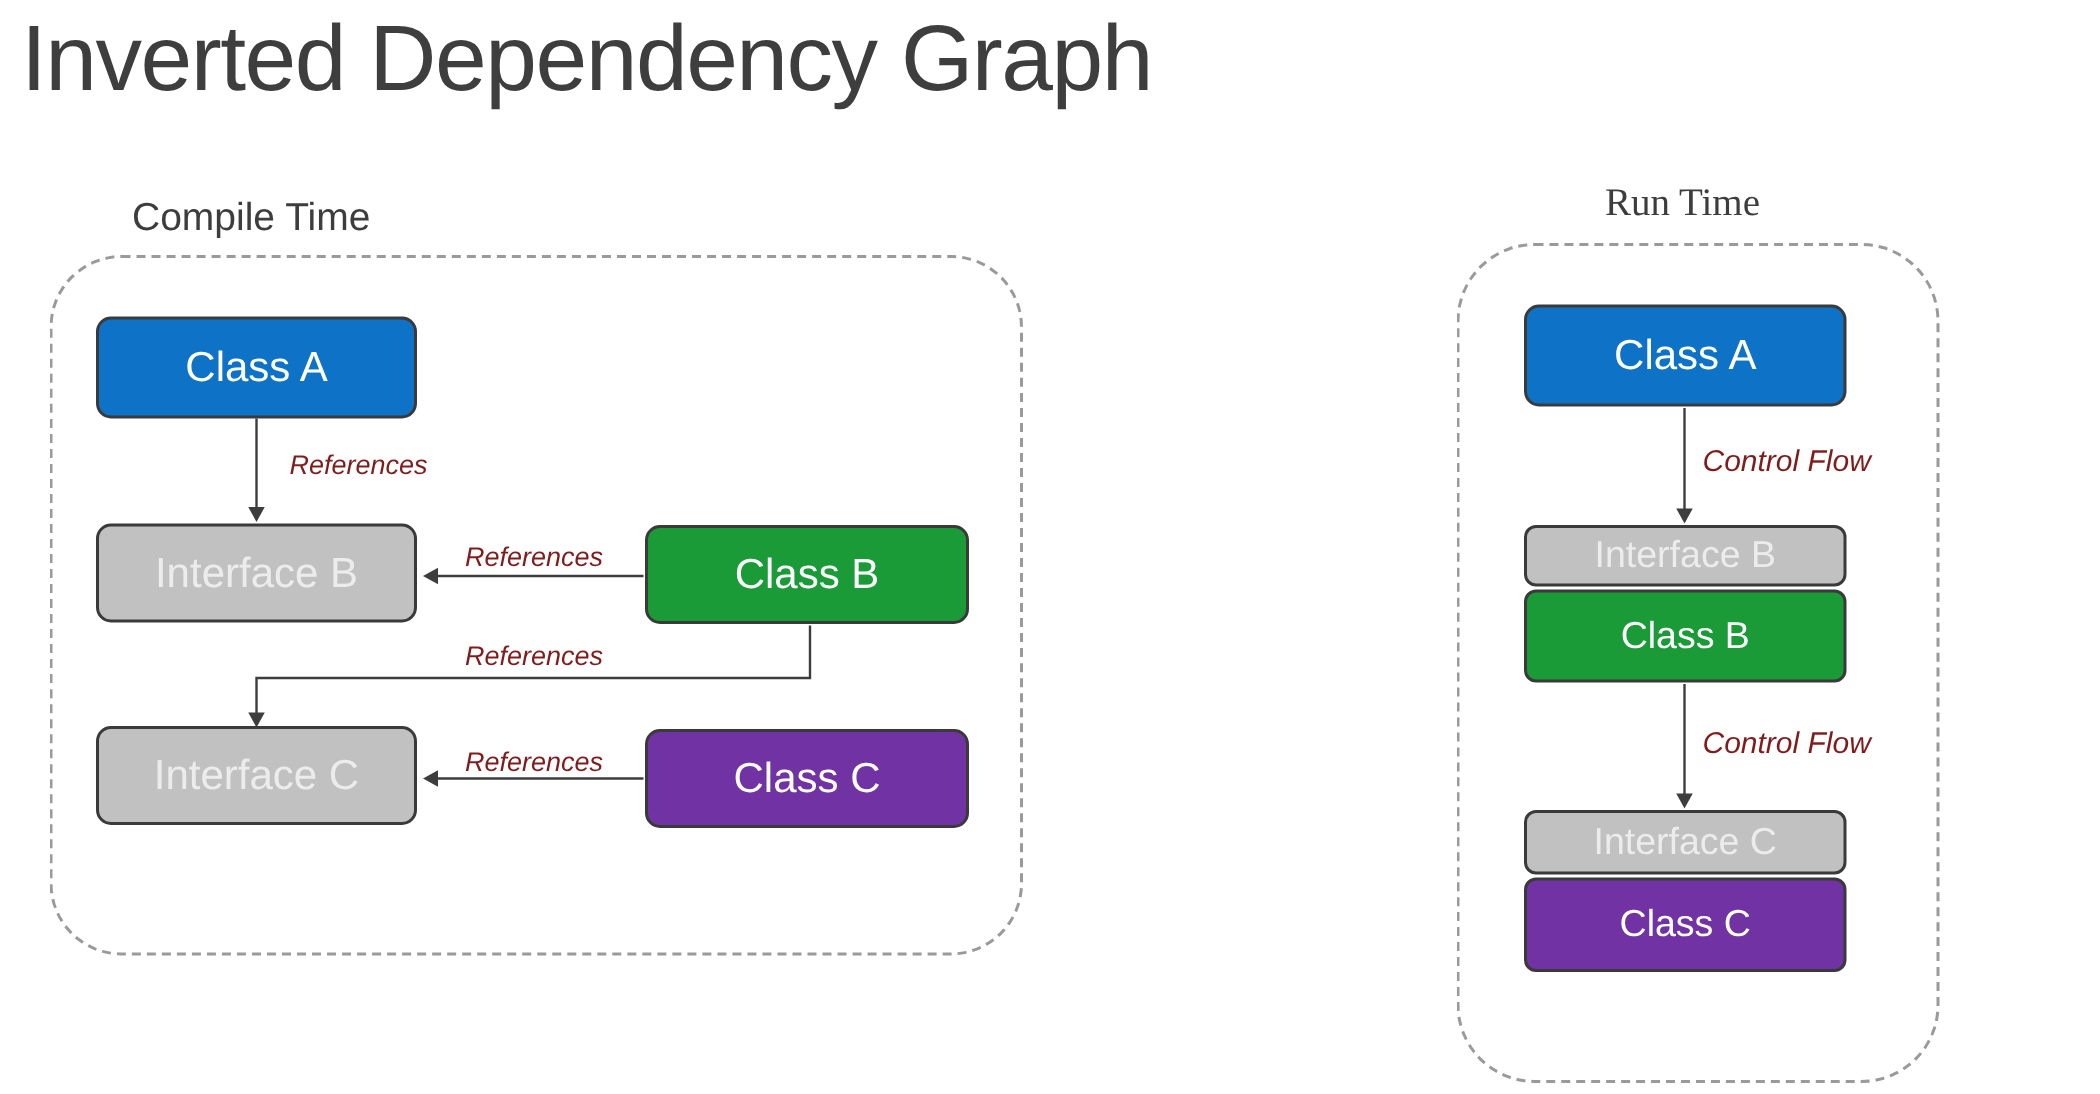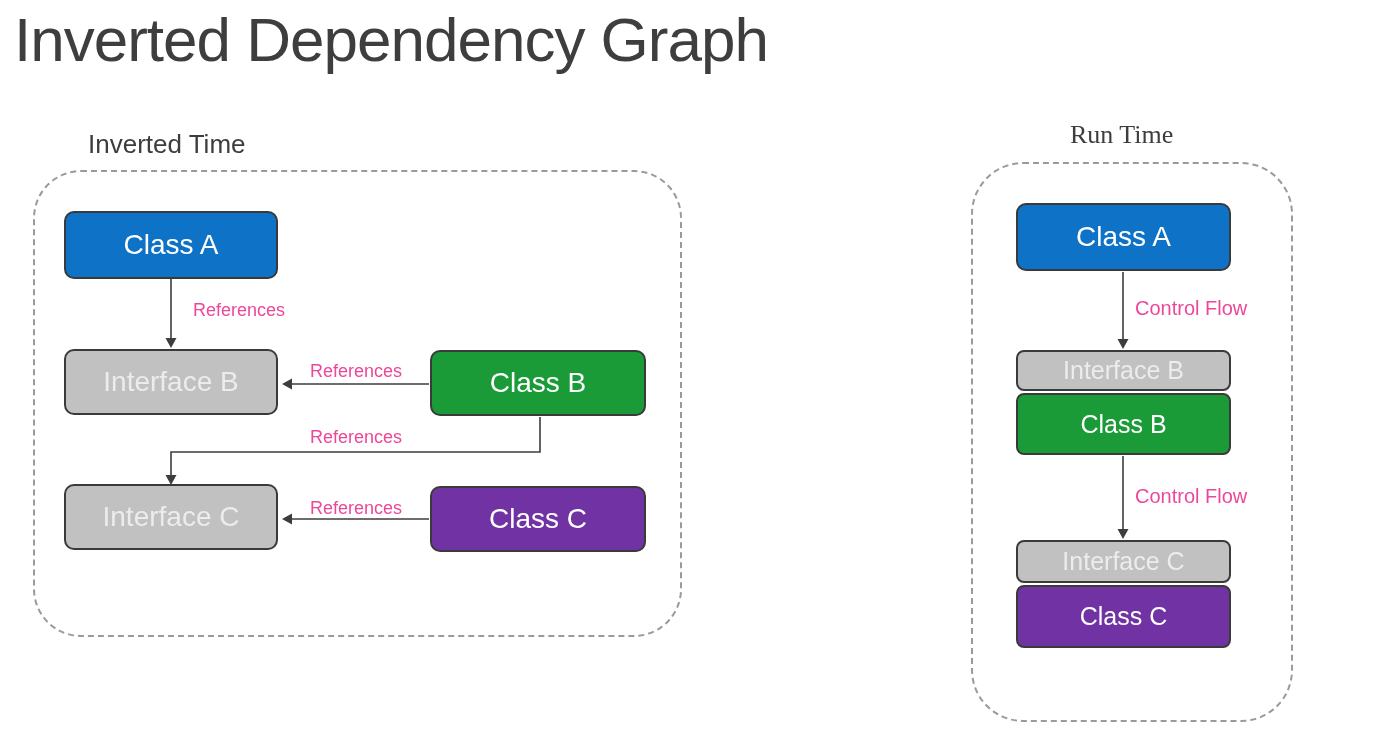--- a/index.html
+++ b/index.html
@@ -56,36 +56,36 @@
 
   
   .rt-class-a     { left: 1016px; top: 203px; width: 215px; height: 68px; }
   .rt-interface-b { left: 1016px; top: 350px; width: 215px; height: 41px; border-radius: 8px; font-size: 25px; }
   .rt-class-b     { left: 1016px; top: 393px; width: 215px; height: 62px; border-radius: 8px; font-size: 25px; }
   .rt-interface-c { left: 1016px; top: 540px; width: 215px; height: 43px; border-radius: 8px; font-size: 25px; }
   .rt-class-c     { left: 1016px; top: 585px; width: 215px; height: 63px; border-radius: 8px; font-size: 25px; }
 
   .edge-label {
     position: absolute; z-index: 3;
-    font-size: 18px; color: #ec4899; white-space: nowrap;
+    font-size: 18px; color: #7f1d1d; white-space: nowrap; font-style: italic;
   }
   .edge-label.ref-1 { left: 193px; top: 300px; }
   .edge-label.ref-2 { left: 300px; top: 361px; width: 112px; text-align: center; }
   .edge-label.ref-3 { left: 300px; top: 427px; width: 112px; text-align: center; }
   .edge-label.cf-1  { left: 1135px; top: 297px; font-size: 20px; }
   .edge-label.cf-2  { left: 1135px; top: 485px; font-size: 20px; }
 </style>
 </head>
 <body>
 
 <div class="stage">
 
   <h1 class="main-title">Inverted Dependency Graph</h1>
 
-  <div class="panel-title compile">Inverted Time</div>
+  <div class="panel-title compile">Compile Time</div>
   <div class="dashed-box compile"></div>
 
   <div class="panel-title run">Run Time</div>
   <div class="dashed-box run"></div>
 
   <svg class="connectors" width="1400" height="729" viewBox="0 0 1400 729">
     <g stroke="#3d3d3d" stroke-width="1.6" fill="none">
 
       <line x1="171" y1="279" x2="171" y2="339"></line>
 

